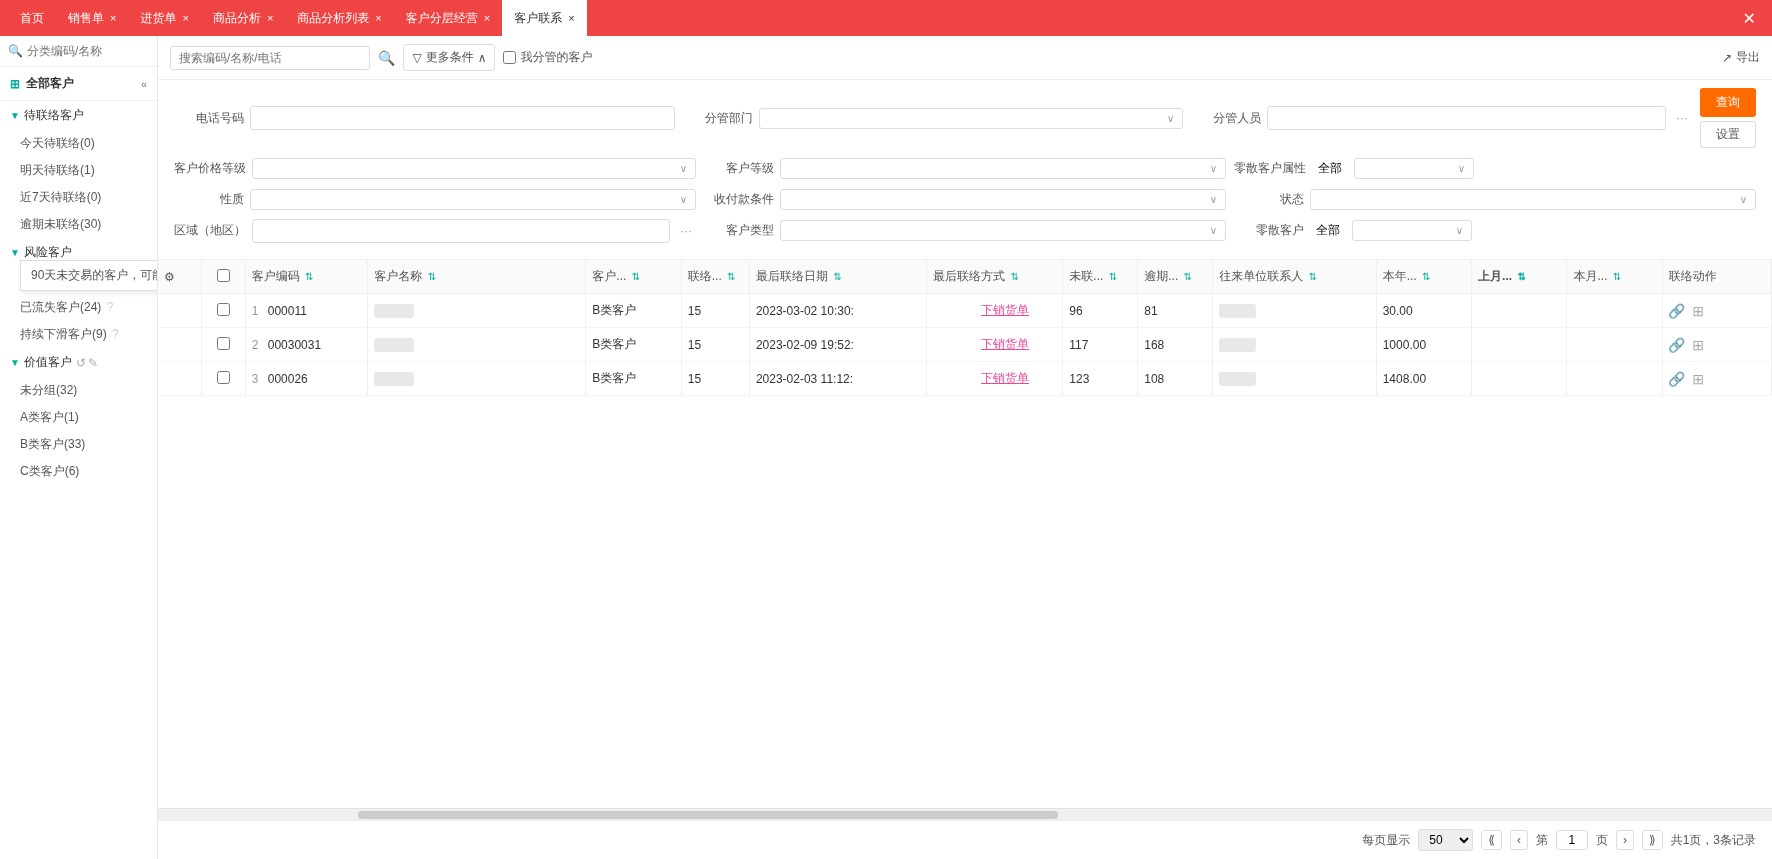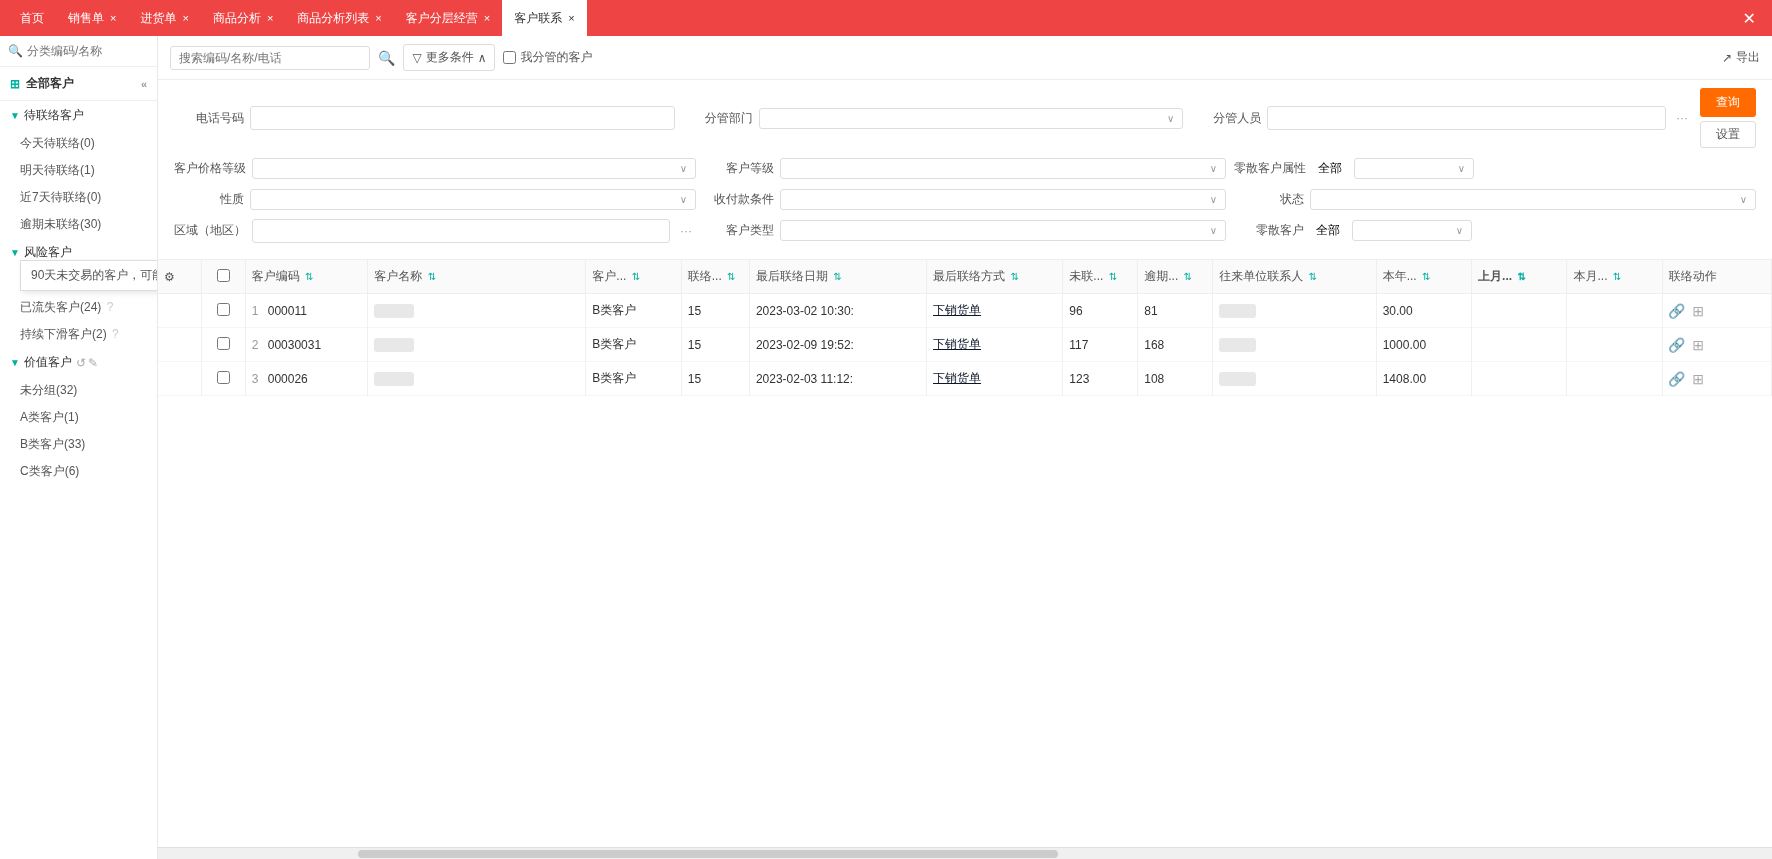--- a/index.html
+++ b/index.html
@@ -156,21 +156,21 @@
       font-weight: normal; font-size: 12px;
       border-right: 1px solid #eee; white-space: nowrap; overflow: hidden;
     }
     thead th.sortable { cursor: pointer; }
     thead th .col-sort { color: #00b0a0; font-size: 10px; margin-left: 2px; }
     tbody tr { border-bottom: 1px solid #f5f5f5; }
     tbody td {
       padding: 8px 6px; color: #333; font-size: 12px;
       border-right: 1px solid #f0f0f0; white-space: nowrap; overflow: hidden; text-overflow: ellipsis;
     }
-    .link-text { color: #0f172a; cursor: pointer; text-decoration: underline; }
+    .link-text { color: #ec4899; cursor: pointer; text-decoration: underline; margin-left: 48px; }
     .action-icons { display: flex; gap: 6px; align-items: center; }
     .action-icon { color: #aaa; cursor: pointer; font-size: 14px; }
 
     
     .pagination {
       display: flex; align-items: center; justify-content: flex-end;
       padding: 8px 16px; background: white; border-top: 1px solid #eee;
       gap: 8px;
     }
     .pagination-label { color: #555; }
@@ -272,21 +272,21 @@
     </div>
     <div class="sidebar-item active">
       <span>流失预警客户(3)</span>
       <span style="color:#ff6b00; margin-left:2px;">●</span>
     </div>
     <div class="sidebar-item">
       <span>已流失客户(24)</span>
       <span style="color:#ccc; margin-left:2px;">?</span>
     </div>
     <div class="sidebar-item">
-      <span>持续下滑客户(2)</span>
+      <span>持续下滑客户(9)</span>
       <span style="color:#ccc; margin-left:2px;">?</span>
     </div>
 
     <div class="sidebar-group-label">
       <span class="arrow">▼</span>
       <span>价值客户</span>
       <span style="margin-left:4px;color:#aaa;">↺</span>
       <span style="margin-left:2px;color:#aaa;">✎</span>
     </div>
     <div class="sidebar-item">
@@ -520,14 +520,30 @@
       </td>
     </tr>
           </tbody>
       </table>
     </div>
 
     <div class="scrollbar-area">
       <div class="scrollbar-inner"></div>
     </div>
 
+    <div class="pagination">
+      <span class="pagination-label">每页显示</span>
+      <select class="pagination-select">
+        <option>50</option>
+        <option>100</option>
+        <option>200</option>
+      </select>
+      <button class="pagination-btn">⟪</button>
+      <button class="pagination-btn">‹</button>
+      <span class="pagination-label">第</span>
+      <input class="page-input" type="text" value="1" style="">
+      <span class="pagination-label">页</span>
+      <button class="pagination-btn">›</button>
+      <button class="pagination-btn">⟫</button>
+      <span class="pagination-label">共1页，3条记录</span>
+    </div>
   </div>
 </div>
 
 </body></html>

